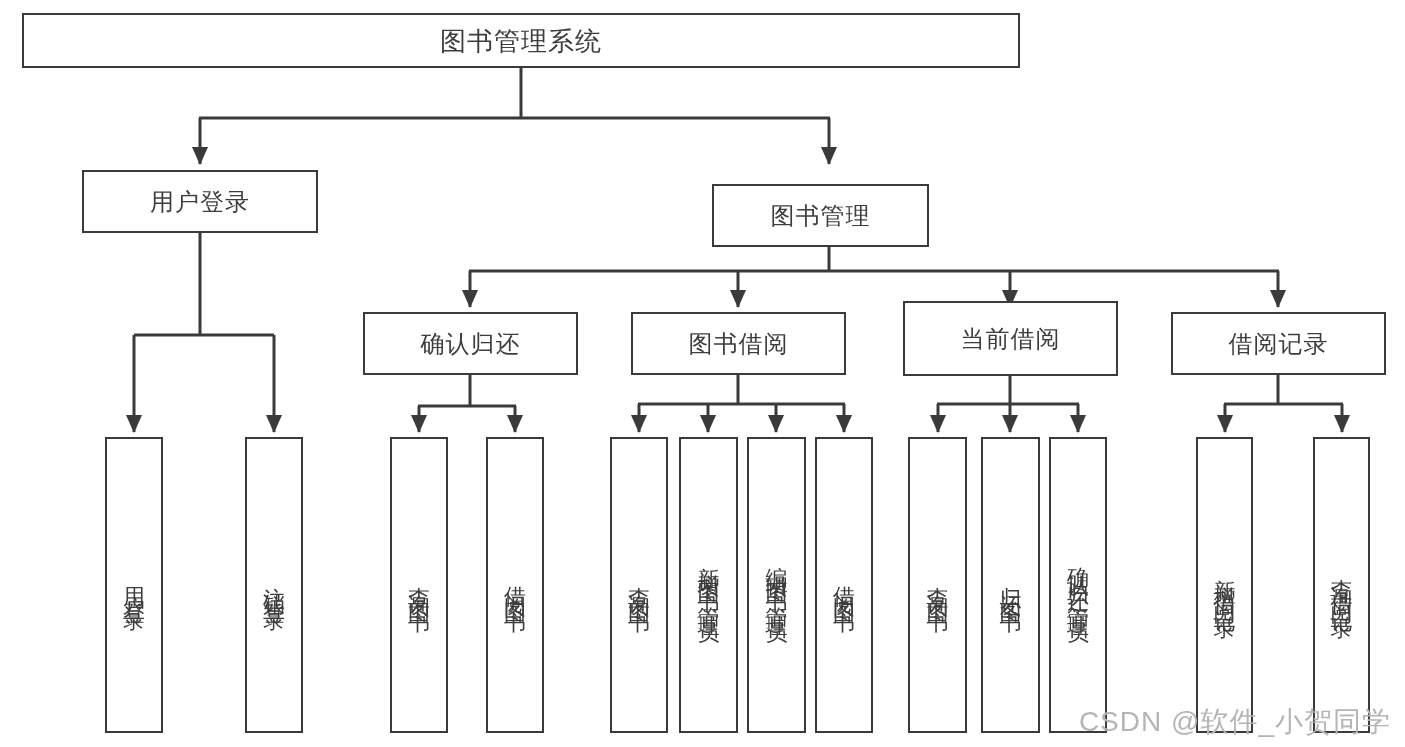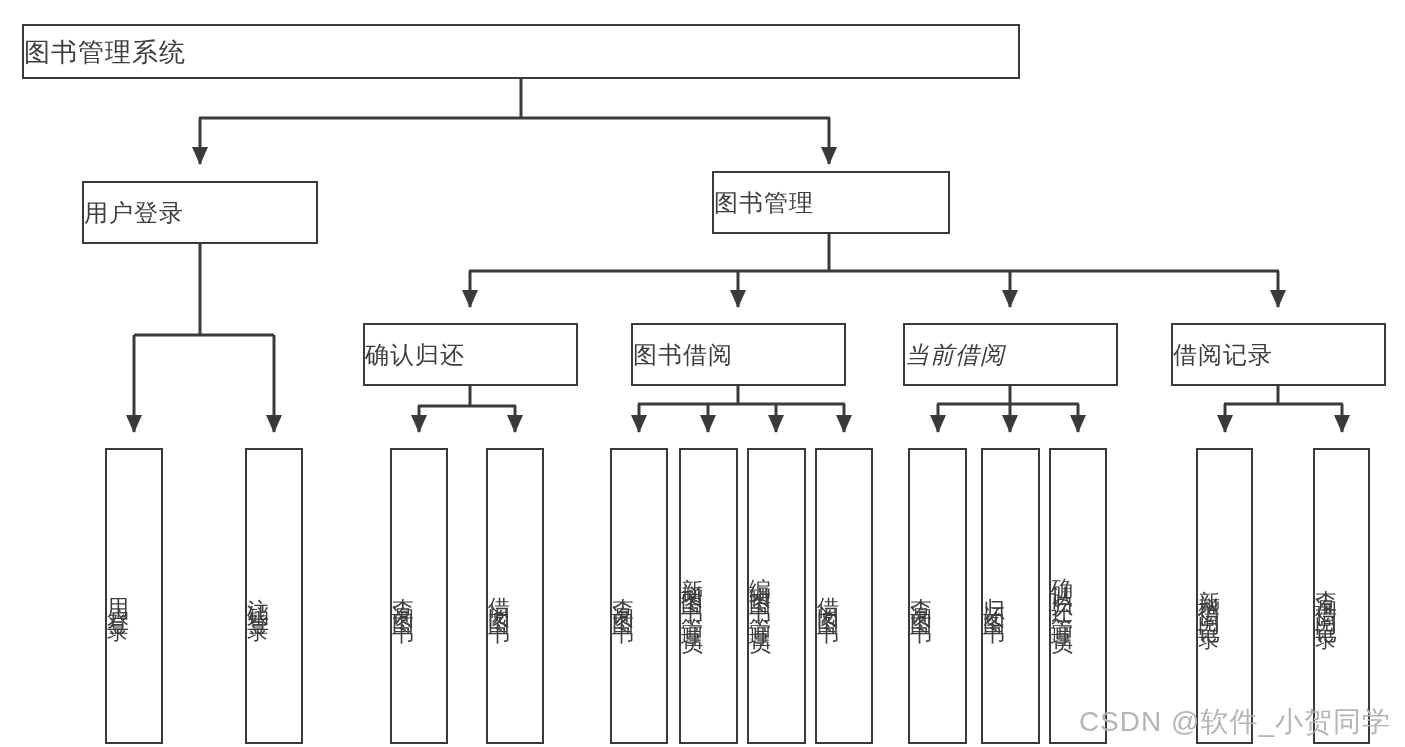--- a/index.html
+++ b/index.html
@@ -30,23 +30,22 @@
   svg.wires .arrowhead { fill: var(--line-color); stroke: none; }
 
   .box {
     position: absolute;
     z-index: 2;
     background: #ffffff;
     border: 2.5px solid var(--border-color);
     color: var(--text-color);
     display: flex;
     align-items: center;
-    justify-content: flex-start;
+    justify-content: center;
     text-align: center;
-    margin-top: 11px;
   }
   .hbox span {
     font-size: 24px;
     letter-spacing: 1px;
     line-height: 1;
     white-space: nowrap;
   }
   .root span { font-size: 26px; }
   .vbox .vtext {
     writing-mode: vertical-rl;
@@ -108,31 +107,31 @@
     <path marker-end="url(#arw)" d="M1342,404 V432"></path>
   </svg>
 
   <div class="box hbox root" style="left:22px;top:13px;width:998px;height:55px;">
     <span>图书管理系统</span>
   </div>
 
   <div class="box hbox" style="left:82px;top:170px;width:236px;height:63px;">
     <span>用户登录</span>
   </div>
-  <div class="box hbox" style="left:712px;top:160px;width:238px;height:63px;">
+  <div class="box hbox" style="left:712px;top:184px;width:217px;height:63px;">
     <span>图书管理</span>
   </div>
 
   <div class="box hbox" style="left:363px;top:312px;width:215px;height:63px;">
     <span>确认归还</span>
   </div>
   <div class="box hbox" style="left:631px;top:312px;width:215px;height:63px;">
     <span>图书借阅</span>
   </div>
-  <div class="box hbox" style="left:903px;top:312px;width:215px;height:63px;font-style:italic;">
+  <div class="box hbox" style="left:903px;top:301px;width:215px;height:75px;">
     <span>当前借阅</span>
   </div>
   <div class="box hbox" style="left:1171px;top:312px;width:215px;height:63px;">
     <span>借阅记录</span>
   </div>
 
   <div class="box vbox" style="left:105px;top:437px;width:58px;height:296px;">
     <span class="vtext">用户登录</span>
   </div>
   <div class="box vbox" style="left:245px;top:437px;width:58px;height:296px;">

